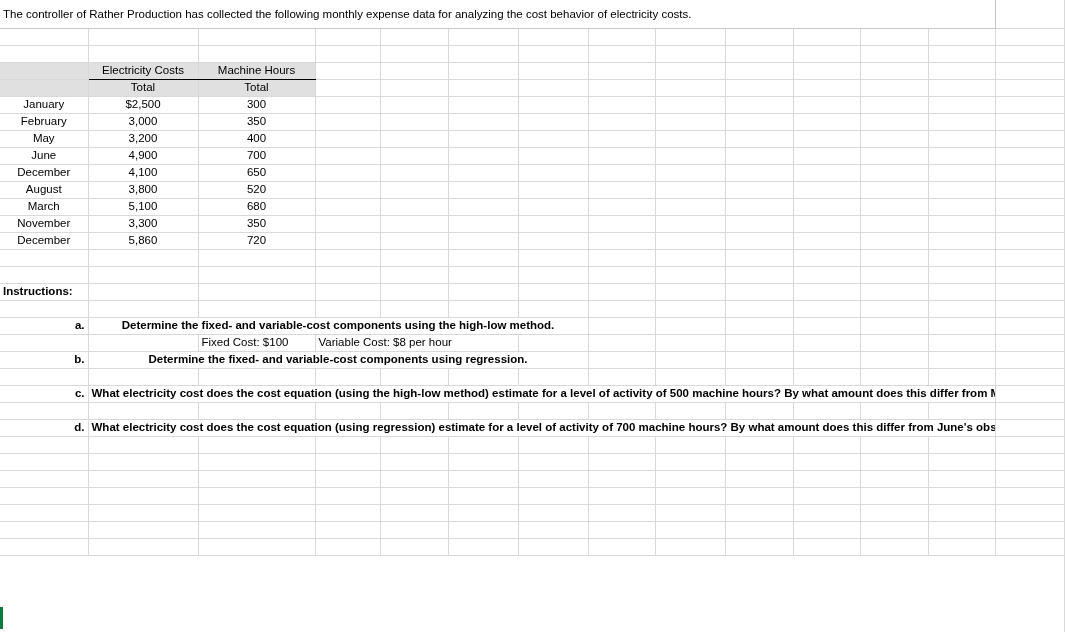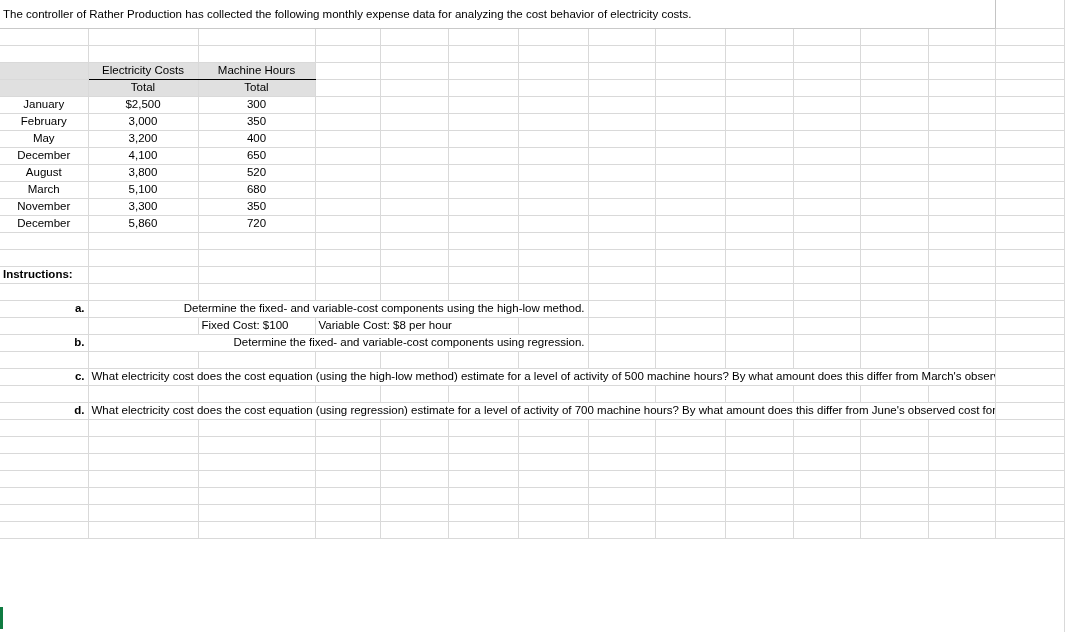--- a/index.html
+++ b/index.html
@@ -55,22 +55,22 @@
   }
   .hdr-underline {
     border-bottom: 1.6px solid #000000 !important;
   }
   .month { text-align: center; padding-left: 3px; margin-top: 32px; }
   .num { text-align: center; margin-left: 44px; }
 
   .lbl-bold { font-weight: bold; text-align: left; margin-left: 8px; }
   .abc { text-align: right; font-weight: bold; padding-right: 4px; }
   .instr {
-    font-weight: normal;
-    text-align: right;
+    font-weight: bold;
+    text-align: center;
     white-space: normal;
     line-height: 1.25;
     padding: 1px 3px;
     vertical-align: middle;
   }
   .answer {
     text-align: left;
     font-weight: normal;
     padding-left: 4px;
   }
@@ -233,20 +233,36 @@
           <td></td>
       <td></td>
           <td></td>
       <td></td>
           <td></td>
       <td></td>
           <td></td>
       <td></td>
     </tr>
     <tr>
+      <td class="month">June</td>
+      <td class="num">4,900</td>
+      <td class="num">700</td>
+      <td></td>
+          <td></td>
+      <td></td>
+          <td></td>
+      <td></td>
+          <td></td>
+      <td></td>
+          <td></td>
+      <td></td>
+          <td></td>
+      <td></td>
+    </tr>
+    <tr>
       <td class="month">December</td>
       <td class="num">4,100</td>
       <td class="num">650</td>
       <td></td>
           <td></td>
       <td></td>
           <td></td>
       <td></td>
           <td></td>
       <td></td>

